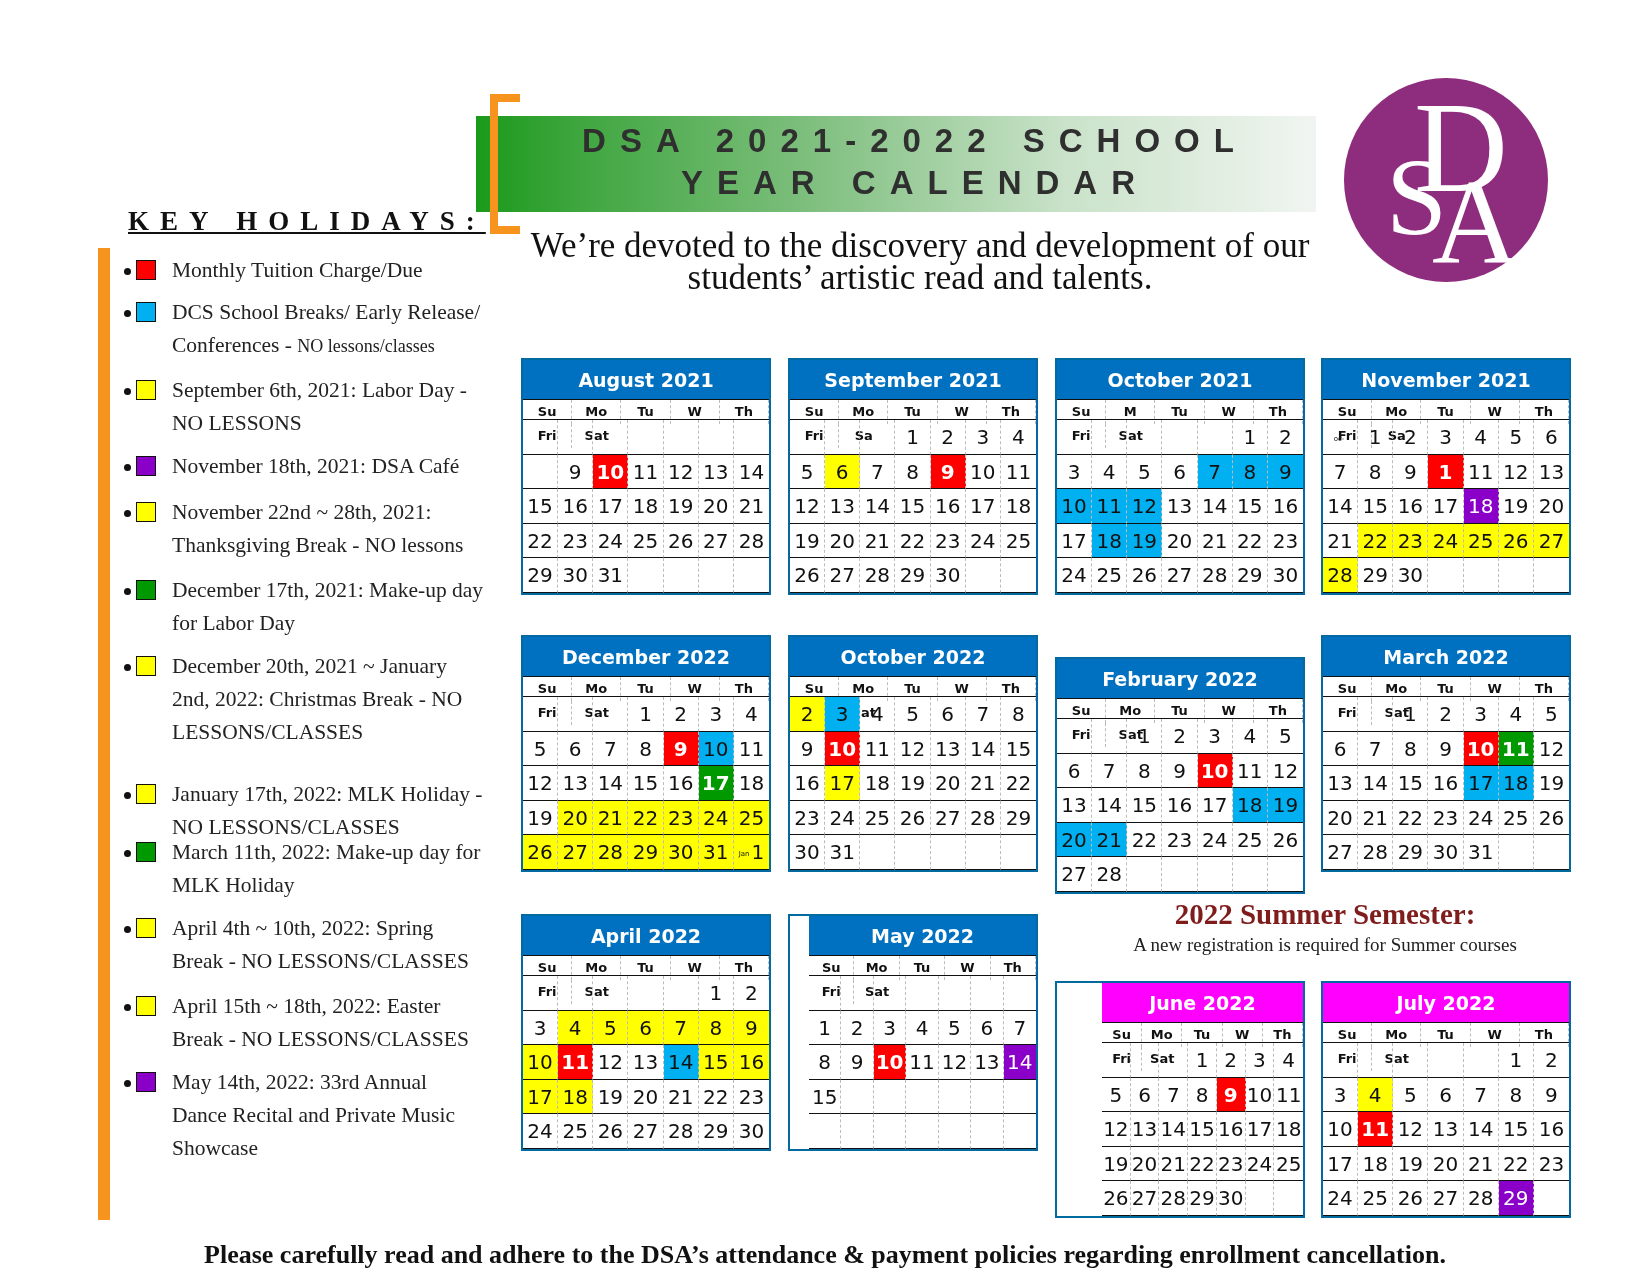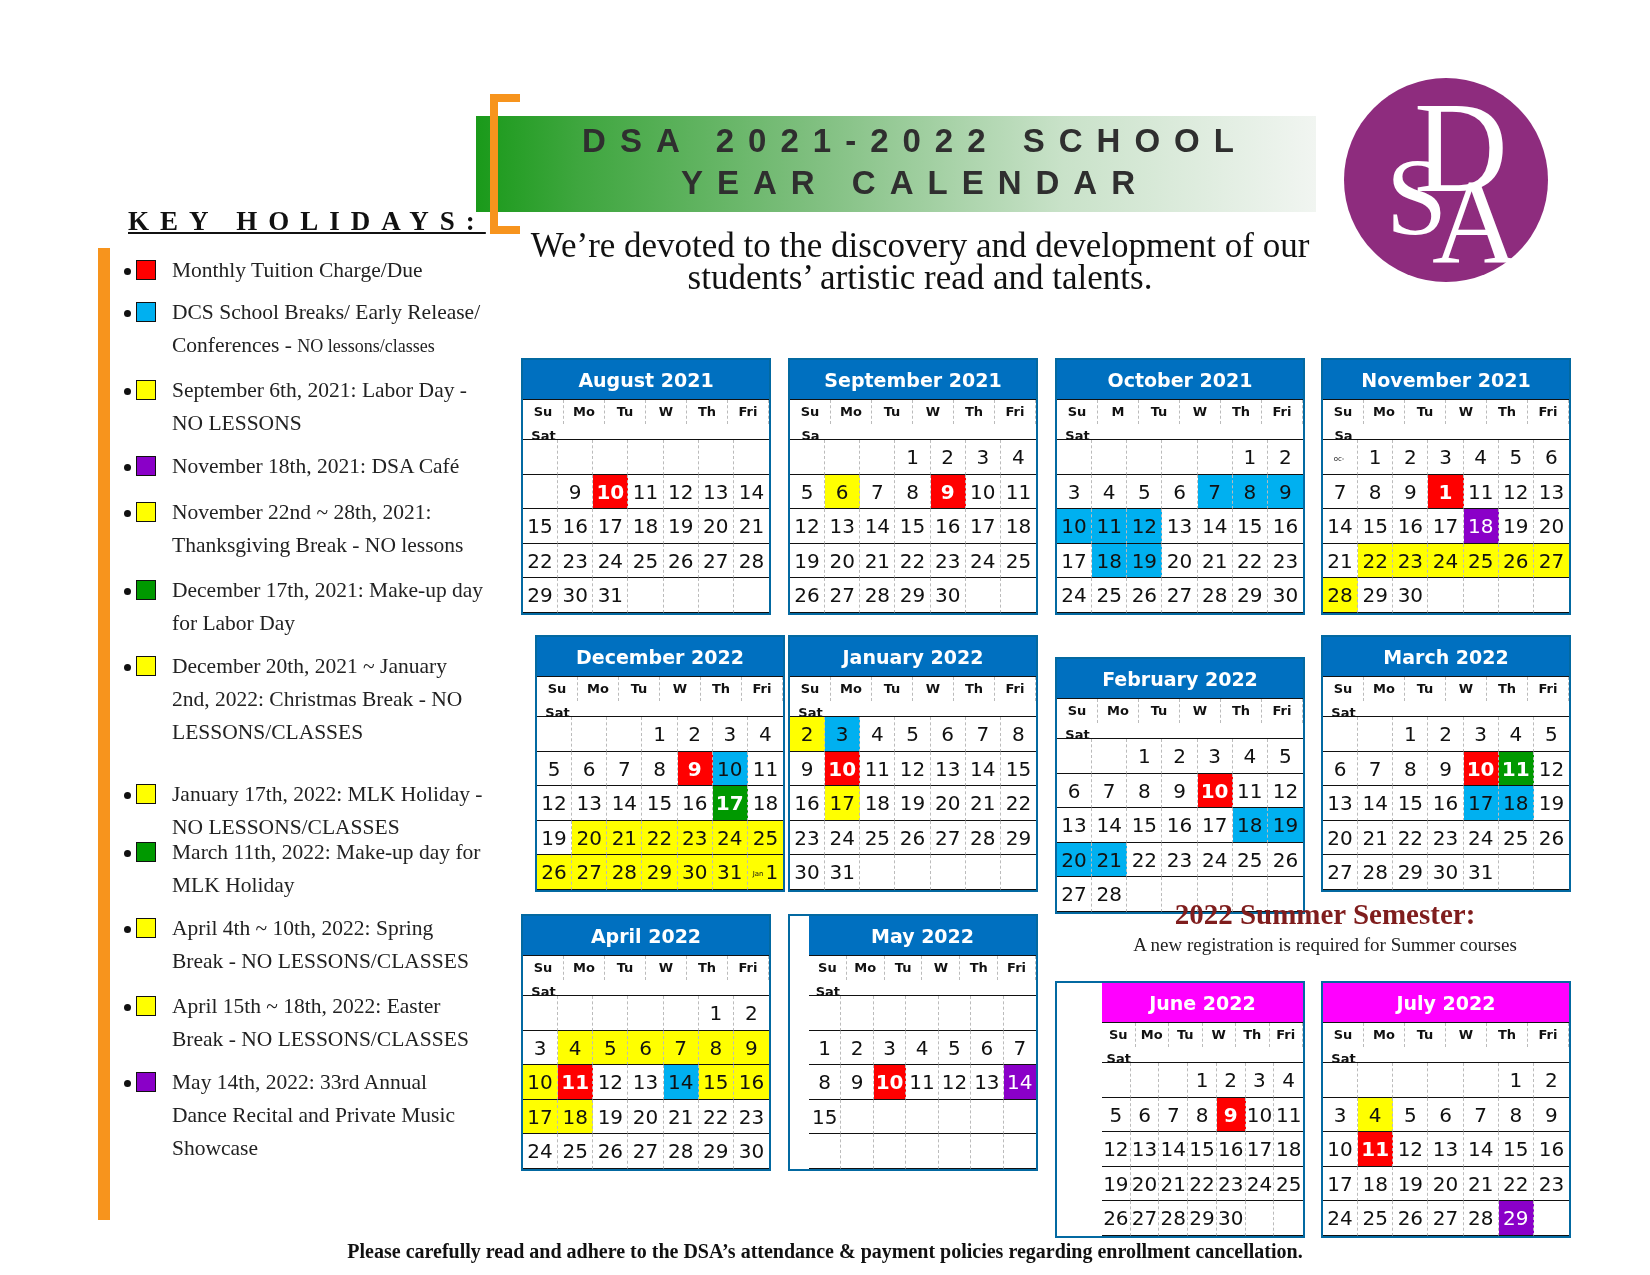--- a/index.html
+++ b/index.html
@@ -43,41 +43,41 @@
   .legend-item { position: relative; padding-left: 50px; font-size: 21.5px; line-height: 33px; color: #222; }
   .legend-item .bullet { position: absolute; left: 2px; top: 14px; width: 7px; height: 7px; border-radius: 50%; background: #111; }
   .legend-item .swatch { position: absolute; left: 14px; top: 6px; width: 20px; height: 20px; border: 1.5px solid #111; }
   .legend-item .small { font-size: 18px; }
 
   
   .cal { position: absolute; width: 250px; border: 2px solid #0369a1; background: #fff; }
   .cal-head { height: 40px; background: #0070c0; color: #fff; text-align: center;
     font-family: "DejaVu Sans", sans-serif; font-weight: bold; font-size: 19px; line-height: 40px; border-bottom: 1.5px solid #111; }
   .cal-head.summer { background: #ff00ff; }
-  .cal-dow { display: grid; grid-template-columns: repeat(6, 1fr); height: 40px; border-bottom: 1.5px solid #111; }
+  .cal-dow { display: grid; grid-template-columns: repeat(5, 1fr); height: 20px; border-bottom: 1.5px solid #111; }
   .cal-dow span { font-family: "DejaVu Sans", sans-serif; font-weight: bold; font-size: 13px; text-align: center; line-height: 24px; border-right: 1px dashed #bbb; }
   .cal-dow span:last-child { border-right: none; }
   .cal-grid { display: grid; grid-template-columns: repeat(7, 1fr); }
   .cell { height: 34.5px; font-family: "DejaVu Sans", sans-serif; font-size: 20px; text-align: center; line-height: 34px;
     border-right: 1px dashed #bbb; border-bottom: 1.5px solid #111; color: #111; }
   .cell:nth-child(7n) { border-right: none; }
   .cell.red { background: #ff0000; color: #fff; font-weight: bold; }
   .cell.blue { background: #00b0f0; }
   .cell.yellow { background: #ffff00; }
   .cell.green { background: #009900; color: #fff; font-weight: bold; }
   .cell.purple { background: #8a00c8; color: #fff; }
   .cell .tiny { font-size: 7px; vertical-align: middle; margin-right: 2px; }
 
   .summer-title { position: absolute; left: 1055px; top: 898px; width: 540px; text-align: center;
     font-family: "Liberation Serif", serif; font-weight: bold; font-size: 29px; color: #7f1d1d; }
   .summer-sub { position: absolute; left: 1055px; top: 934px; width: 540px; text-align: center;
     font-family: "Liberation Serif", serif; font-size: 19px; color: #222; }
 
   .footer { position: absolute; left: 0; top: 1240px; width: 1650px; text-align: center;
-    font-family: "Liberation Serif", serif; font-weight: bold; font-size: 20px; color: #111; }
+    font-family: "Liberation Serif", serif; font-weight: bold; font-size: 26px; color: #111; }
 </style>
 </head>
 <body>
 
 <div class="banner"></div>
 <div class="bracket"></div>
 <div class="banner-title">
   <div>DSA 2021-2022 SCHOOL</div>
   <div>YEAR CALENDAR</div>
 </div>
@@ -358,21 +358,21 @@
         <div class="cell yellow">27</div>
         <div class="cell yellow">28</div>
         <div class="cell">29</div>
         <div class="cell">30</div>
         <div class="cell"></div>
         <div class="cell"></div>
         <div class="cell"></div>
         <div class="cell"></div>
       </div>
     </div>
-    <div class="cal" style="left: 535px; top: 635px;">
+    <div class="cal" style="left: 521px; top: 635px;">
       <div class="cal-head">December 2022</div>
       <div class="cal-dow">
         <span>Su</span>
         <span>Mo</span>
         <span>Tu</span>
         <span>W</span>
         <span>Th</span>
         <span>Fri</span>
         <span>Sat</span>
       </div>
@@ -408,21 +408,21 @@
         <div class="cell yellow">26</div>
         <div class="cell yellow">27</div>
         <div class="cell yellow">28</div>
         <div class="cell yellow">29</div>
         <div class="cell yellow">30</div>
         <div class="cell yellow">31</div>
         <div class="cell yellow"><span class="tiny">Jan</span>1</div>
       </div>
     </div>
     <div class="cal" style="left: 788px; top: 635px;">
-      <div class="cal-head">January 2022</div>
+      <div class="cal-head">October 2022</div>
       <div class="cal-dow">
         <span>Su</span>
         <span>Mo</span>
         <span>Tu</span>
         <span>W</span>
         <span>Th</span>
         <span>Fri</span>
         <span>Sat</span>
       </div>
       <div class="cal-grid">

